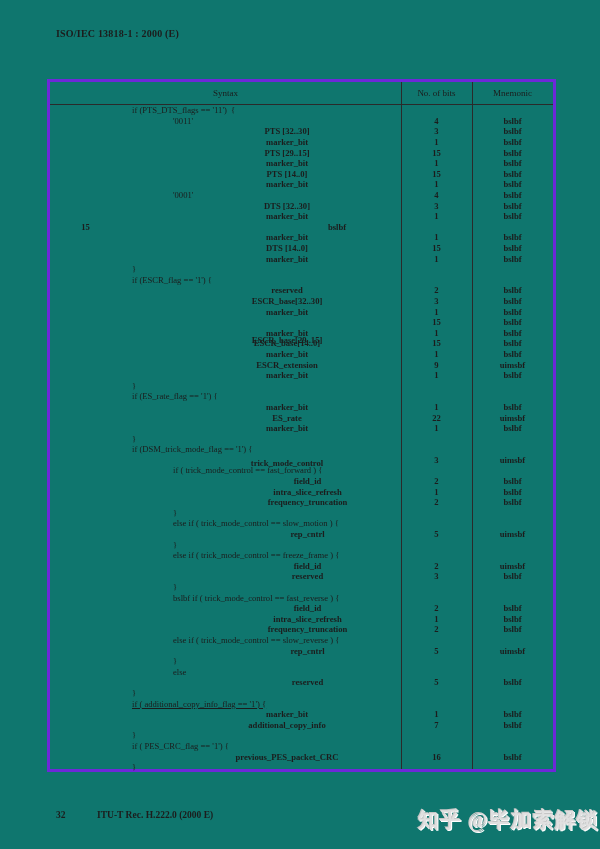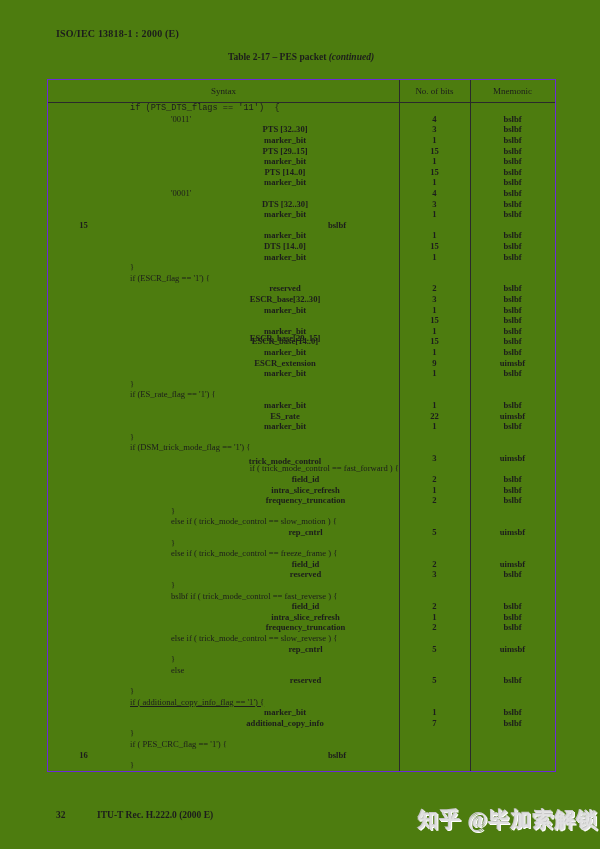--- a/index.html
+++ b/index.html
@@ -1,33 +1,33 @@
 <!DOCTYPE html>
 <html><head>
 <meta charset="utf-8">
 <style>
   html,body{margin:0;padding:0;background:#e8e8e8;}
   #page{
-    position:relative;width:600px;height:849px;background:#4d7c0f;
+    position:relative;width:600px;height:849px;background:#0f766e;
     font-family:"Liberation Serif","DejaVu Serif",serif;color:#1c1c1c;
     overflow:hidden;
   }
   .doc-header{
     position:absolute;left:56px;top:28px;font-size:10px;font-weight:bold;
     letter-spacing:.2px;
   }
   .table-title{
     position:absolute;left:46px;top:52px;width:510px;text-align:center;
     font-size:9.5px;
   }
   .table-title .t-bold{font-weight:bold;}
   .table-title .t-italic{font-weight:bold;font-style:italic;}
   .tbl{
     position:absolute;left:47px;top:79px;width:509px;height:693px;
-    border:1px solid #6d28d9;box-sizing:border-box;
+    border:3px solid #6d28d9;box-sizing:border-box;
   }
   .vline{position:absolute;top:0;bottom:0;width:1px;background:#2a2a2a;}
   .vline.v1{left:351px;}
   .vline.v2{left:422px;}
   .thead{
     display:flex;height:23px;border-bottom:1px solid #2a2a2a;
     box-sizing:border-box;align-items:center;font-size:9px;
   }
   .thead .hc{text-align:center;}
   .thead .hc1{width:351px;}
@@ -50,37 +50,34 @@
     user-select:none;white-space:nowrap;
   }
 </style>
 </head>
 <body>
 
 <div id="page">
 
   <div class="doc-header">ISO/IEC 13818-1 : 2000 (E)</div>
 
-  <div class="table-title">
-    <span class="t-bold">Table 2-17 – PES packet </span><span class="t-italic">(continued)</span>
-  </div>
 
   <div class="tbl">
     <div class="vline v1"></div>
     <div class="vline v2"></div>
 
     <div class="thead">
       <div class="hc hc1">Syntax</div>
       <div class="hc hc2">No. of bits</div>
       <div class="hc hc3">Mnemonic</div>
     </div>
 
     <div class="tbody">
   <div class="row">
-    <div class="cell syntax" style="padding-left: 82px; font-family: Liberation Mono, monospace;">if (PTS_DTS_flags == '11')  {</div>
+    <div class="cell syntax" style="padding-left: 82px;">if (PTS_DTS_flags == '11')  {</div>
     <div class="cell bits"></div>
     <div class="cell mnemonic"></div>
   </div>
 
   <div class="row">
     <div class="cell syntax" style="padding-left: 123px;">'0011'</div>
     <div class="cell bits">4</div>
     <div class="cell mnemonic">bslbf</div>
   </div>
 
@@ -269,21 +266,21 @@
     <div class="cell mnemonic"></div>
   </div>
 
   <div class="row">
     <div class="cell syntax bold" style="padding-left: 123px; margin-top: 6px;">trick_mode_control</div>
     <div class="cell bits">3</div>
     <div class="cell mnemonic">uimsbf</div>
   </div>
 
   <div class="row">
-    <div class="cell syntax" style="padding-left: 123px; text-align: right;">if ( trick_mode_control == fast_forward ) {</div>
+    <div class="cell syntax" style="padding-left: 123px;">if ( trick_mode_control == fast_forward ) {</div>
     <div class="cell bits"></div>
     <div class="cell mnemonic"></div>
   </div>
 
   <div class="row">
     <div class="cell syntax bold" style="padding-left: 164px;">field_id</div>
     <div class="cell bits">2</div>
     <div class="cell mnemonic">bslbf</div>
   </div>
 
@@ -431,20 +428,21 @@
     <div class="cell mnemonic"></div>
   </div>
 
   <div class="row">
     <div class="cell syntax" style="padding-left: 82px;">if ( PES_CRC_flag == '1') {</div>
     <div class="cell bits"></div>
     <div class="cell mnemonic"></div>
   </div>
 
   <div class="row">
+    <div class="cell syntax bold" style="padding-left: 123px;">previous_PES_packet_CRC</div>
     <div class="cell bits">16</div>
     <div class="cell mnemonic">bslbf</div>
   </div>
 
   <div class="row">
     <div class="cell syntax" style="padding-left: 82px;">}</div>
     <div class="cell bits"></div>
     <div class="cell mnemonic"></div>
   </div>
 </div>

